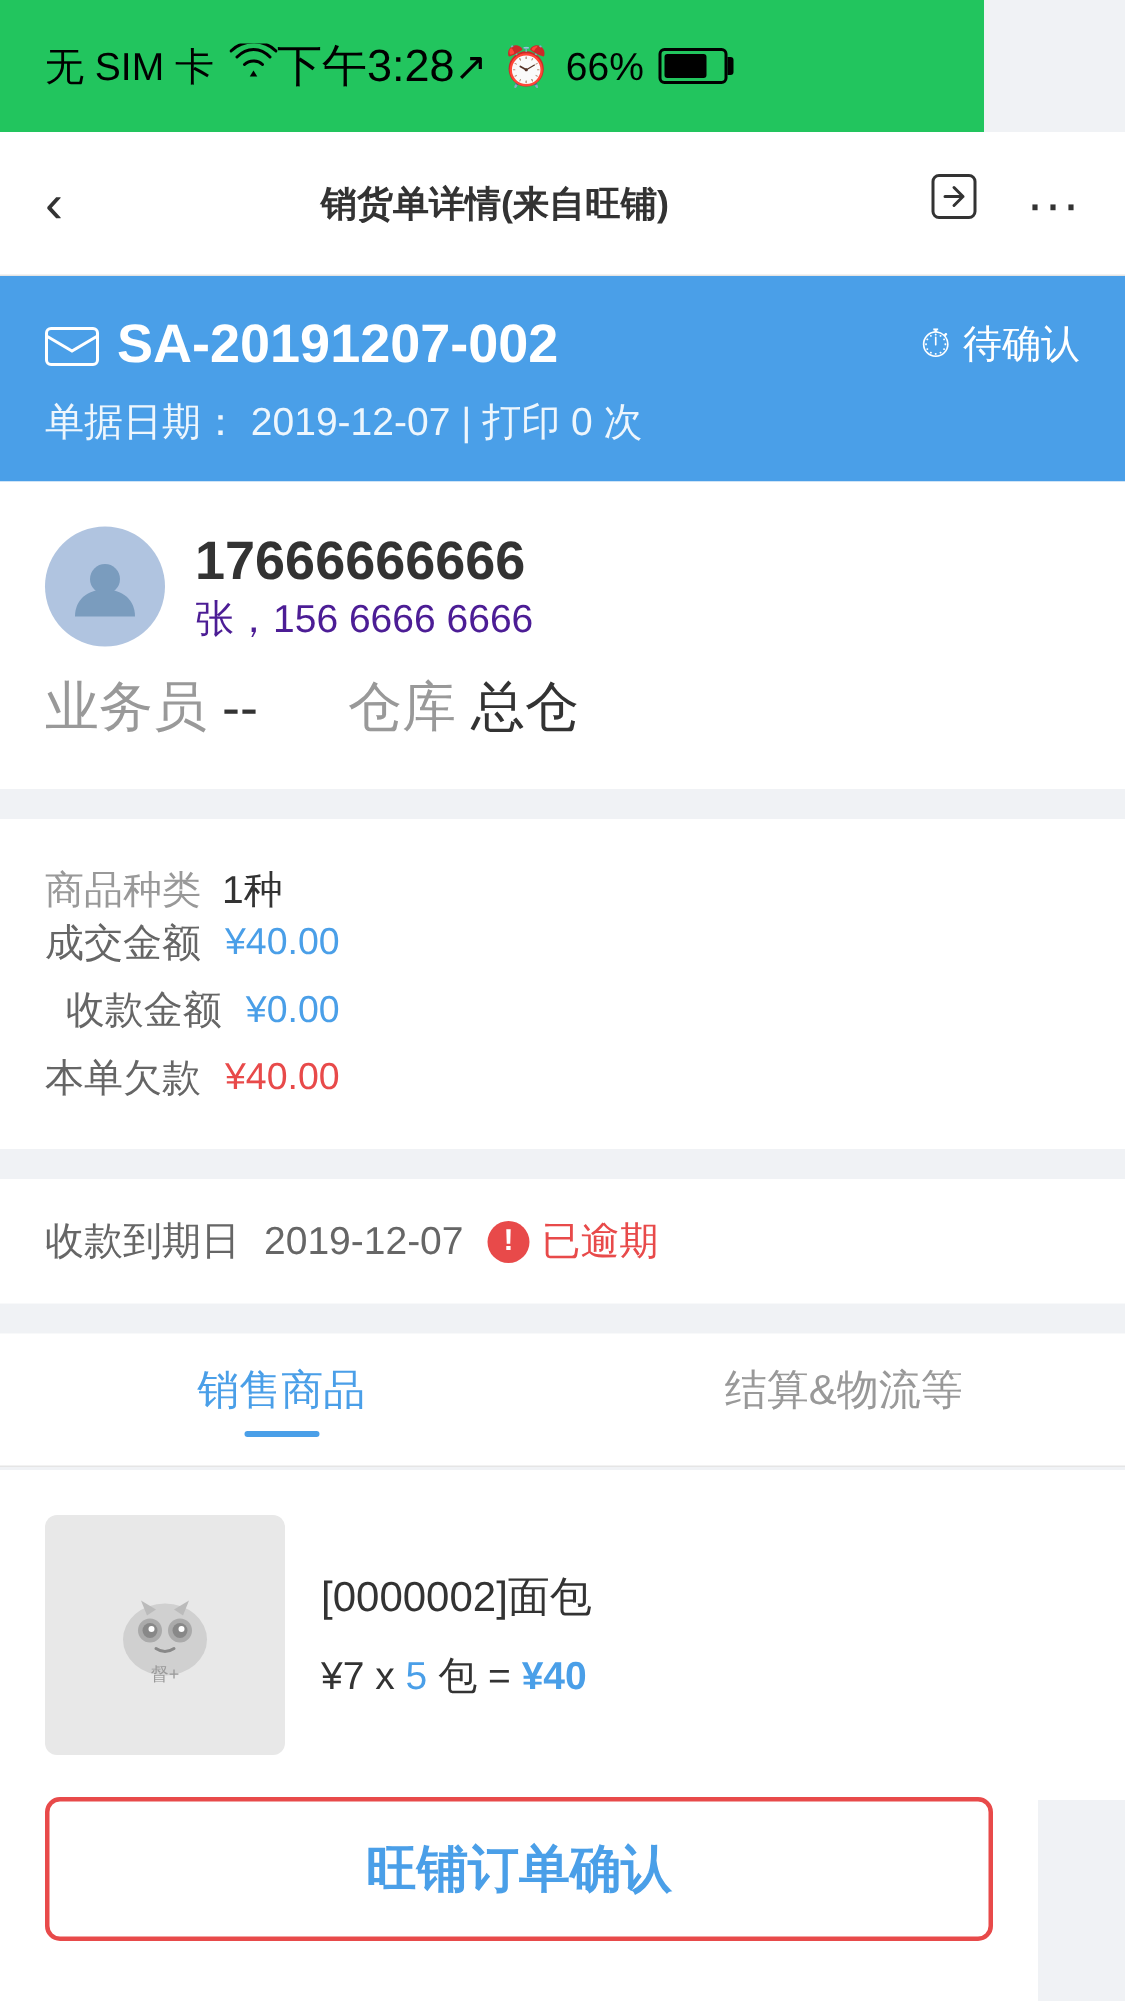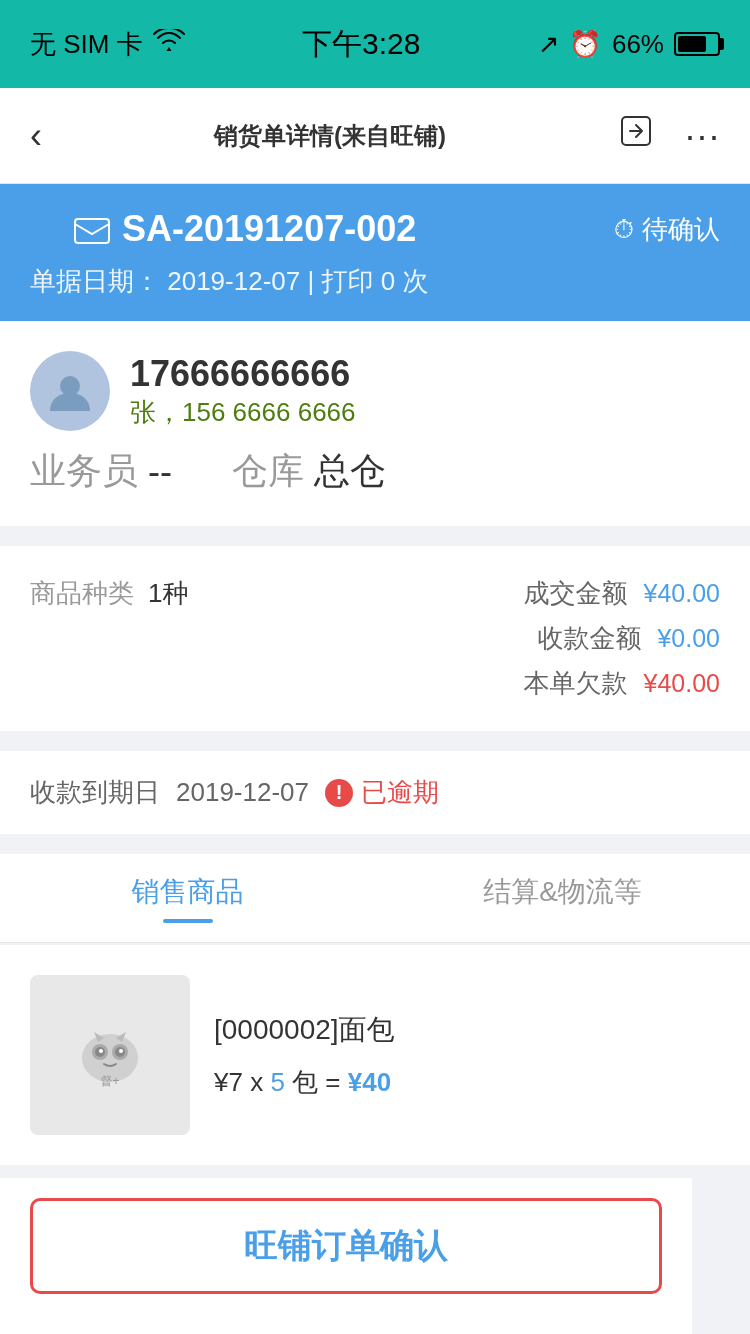--- a/index.html
+++ b/index.html
@@ -8,26 +8,25 @@
       width: 750px;
       min-height: 1334px;
       font-family: -apple-system, "PingFang SC", "Helvetica Neue", Arial, sans-serif;
       background: #f0f2f5;
       font-size: 28px;
       color: #333;
     }
 
     
     .status-bar {
-      width: 750px;
+      width: 656px;
       height: 88px;
-      background: #14b8a6;
-      display: flex;
-      align-items: center;
-      justify-content: space-between;
+      background: #22c55e;
+      display: flex;
+      align-items: center;
       padding: 0 30px;
       font-size: 26px;
       color: #000;
     }
     .status-left {
       display: flex;
       align-items: center;
       gap: 10px;
     }
     .status-center {
@@ -113,21 +112,20 @@
       justify-content: space-between;
       margin-bottom: 14px;
     }
     .order-id {
       font-size: 36px;
       font-weight: 700;
       color: #fff;
       display: flex;
       align-items: center;
       gap: 12px;
-      margin-left: 44px;
     }
     .order-id-icon {
       width: 36px;
       height: 36px;
       display: inline-flex;
       align-items: center;
       justify-content: center;
     }
     .order-status {
       font-size: 26px;
@@ -165,21 +163,21 @@
       color: #7a9cbe;
       flex-shrink: 0;
     }
     .customer-phone {
       font-size: 36px;
       font-weight: 600;
       color: #333;
     }
     .customer-name {
       font-size: 26px;
-      color: #4d7c0f;
+      color: #4c1d95;
       margin-top: 0;
     }
     .customer-meta {
       display: flex;
       align-items: center;
       gap: 60px;
       font-size: 36px;
       color: #666;
       padding-left: 0;
     }
@@ -198,20 +196,21 @@
     
     .summary-card {
       background: #fff;
       padding: 30px;
       margin-bottom: 20px;
     }
     .summary-row {
       display: flex;
       align-items: flex-start;
       justify-content: space-between;
+      flex-direction: column;
     }
     .summary-left {
       display: flex;
       align-items: center;
       gap: 14px;
       font-size: 26px;
       color: #666;
     }
     .summary-label {
       color: #999;

